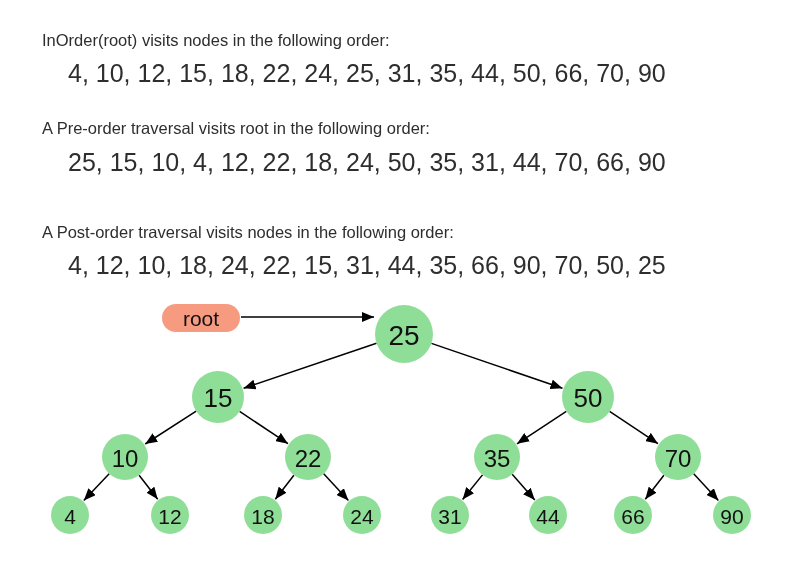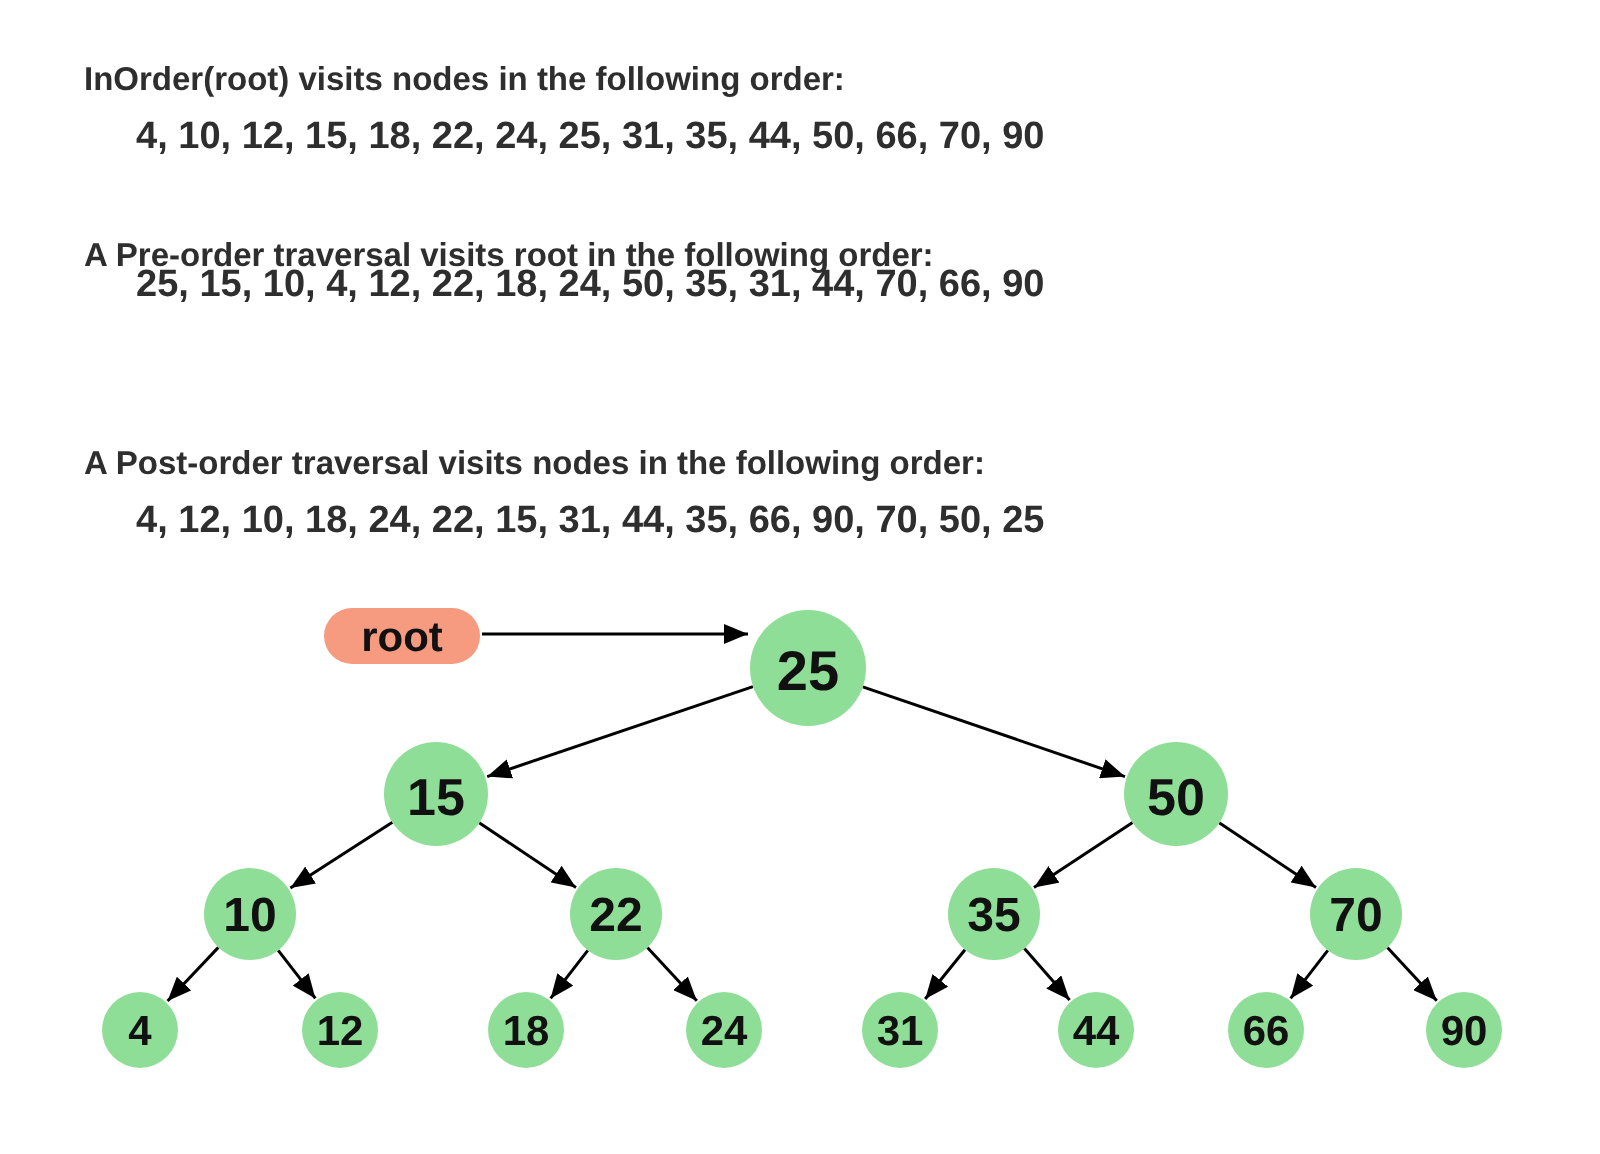--- a/index.html
+++ b/index.html
@@ -3,28 +3,28 @@
 <meta charset="utf-8">
 <style>
   html, body { margin: 0; padding: 0; }
   body {
     width: 800px; height: 577px;
     background: #ffffff;
     font-family: "Liberation Sans", "DejaVu Sans", sans-serif;
     position: relative;
     overflow: hidden;
   }
-  .page { position: absolute; inset: 0; width: 800px; height: 577px; font-weight: bold; }
+  .page { position: absolute; inset: 0; width: 800px; height: 577px; }
   .text-line { position: absolute; white-space: nowrap; line-height: 1.2; color: #2E2E2E; }
   .heading  { left: 42px; font-size: 16.5px; }
-  .sequence { left: 68px; font-size: 19px; }
+  .sequence { left: 68px; font-size: 25px; }
   #t0h { top: 31px;  }
   #t0s { top: 58px;  }
   #t1h { top: 119px; }
-  #t1s { top: 132px; text-align: right; }
+  #t1s { top: 147px; text-align: right; }
   #t2h { top: 206px; margin-top: 17px; }
   #t2s { top: 250px; }
   #tree-svg { position: absolute; left: 0; top: 0; width: 800px; height: 577px; }
   .edge-line { stroke: #000000; stroke-width: 1.5; fill: none; }
   .node-circle { stroke: none; }
   .node-label { fill: #111111; text-anchor: middle; }
   .root-pill-label { fill: #111111; text-anchor: middle; }
 </style>
 </head>
 <body>

